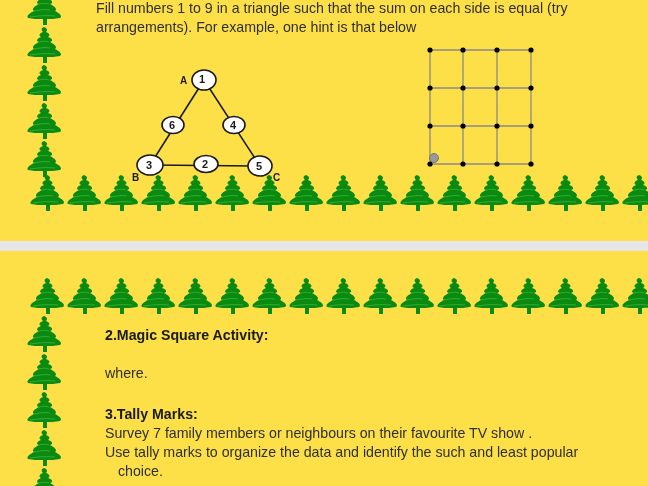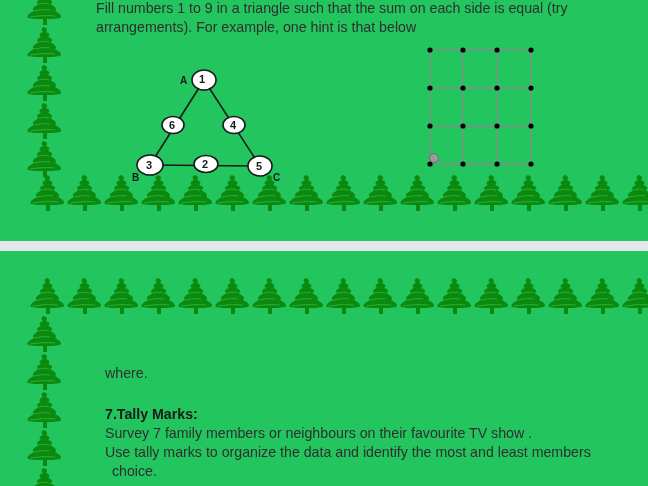--- a/index.html
+++ b/index.html
@@ -1,18 +1,18 @@
 <!DOCTYPE html>
 <html><head>
 <meta charset="utf-8">
 <style>
   html, body { margin:0; padding:0; }
   body { width:648px; height:486px; position:relative; overflow:hidden; background:#ffffff;
          font-family:"Liberation Sans", sans-serif; color:#2b2b2b; }
-  .page { position:absolute; left:0; width:648px; background:#22c55e; overflow:hidden; }
+  .page { position:absolute; left:0; width:648px; background:#fde047; overflow:hidden; }
   .page-top { top:0; height:241px; }
   .page-gap { position:absolute; left:0; top:241px; width:648px; height:10px; background:#e6e5e8; }
   .page-bottom { top:251px; height:235px; }
   .tree { position:absolute; width:40px; height:38px; }
   .tree svg { width:100%; height:100%; display:block; }
   .txt { position:absolute; font-size:14.2px; line-height:19px; color:#2f2f2f; white-space:nowrap; }
   .bold { font-weight:bold; color:#1a1a1a; }
   .diagram { position:absolute; left:0; top:0; width:648px; height:241px; }
 </style>
 </head>
@@ -311,19 +311,20 @@
       <svg>
         <use href="#pine"></use>
       </svg>
     </div>
   <div class="tree" style="left:25px;top:216px">
       <svg>
         <use href="#pine"></use>
       </svg>
     </div>
 
+  <div class="txt bold" style="left:105px;top:75px">2.Magic Square Activity:</div>
   <div class="txt" style="left:105px;top:113px">where.</div>
 
-  <div class="txt bold" style="left:105px;top:154px">7.Tally Marks:</div>
+  <div class="txt bold" style="left:105px;top:154px">3.Tally Marks:</div>
   <div class="txt" style="left:105px;top:173px">Survey 7 family members or neighbours on their favourite TV show .</div>
-  <div class="txt" style="left:105px;top:192px">Use tally marks to organize the data and identify the most and least members</div>
-  <div class="txt" style="left:112px;top:211px">choice.</div>
+  <div class="txt" style="left:105px;top:192px">Use tally marks to organize the data and identify the such and least popular</div>
+  <div class="txt" style="left:118px;top:211px">choice.</div>
 </div>
 
 </body></html>

